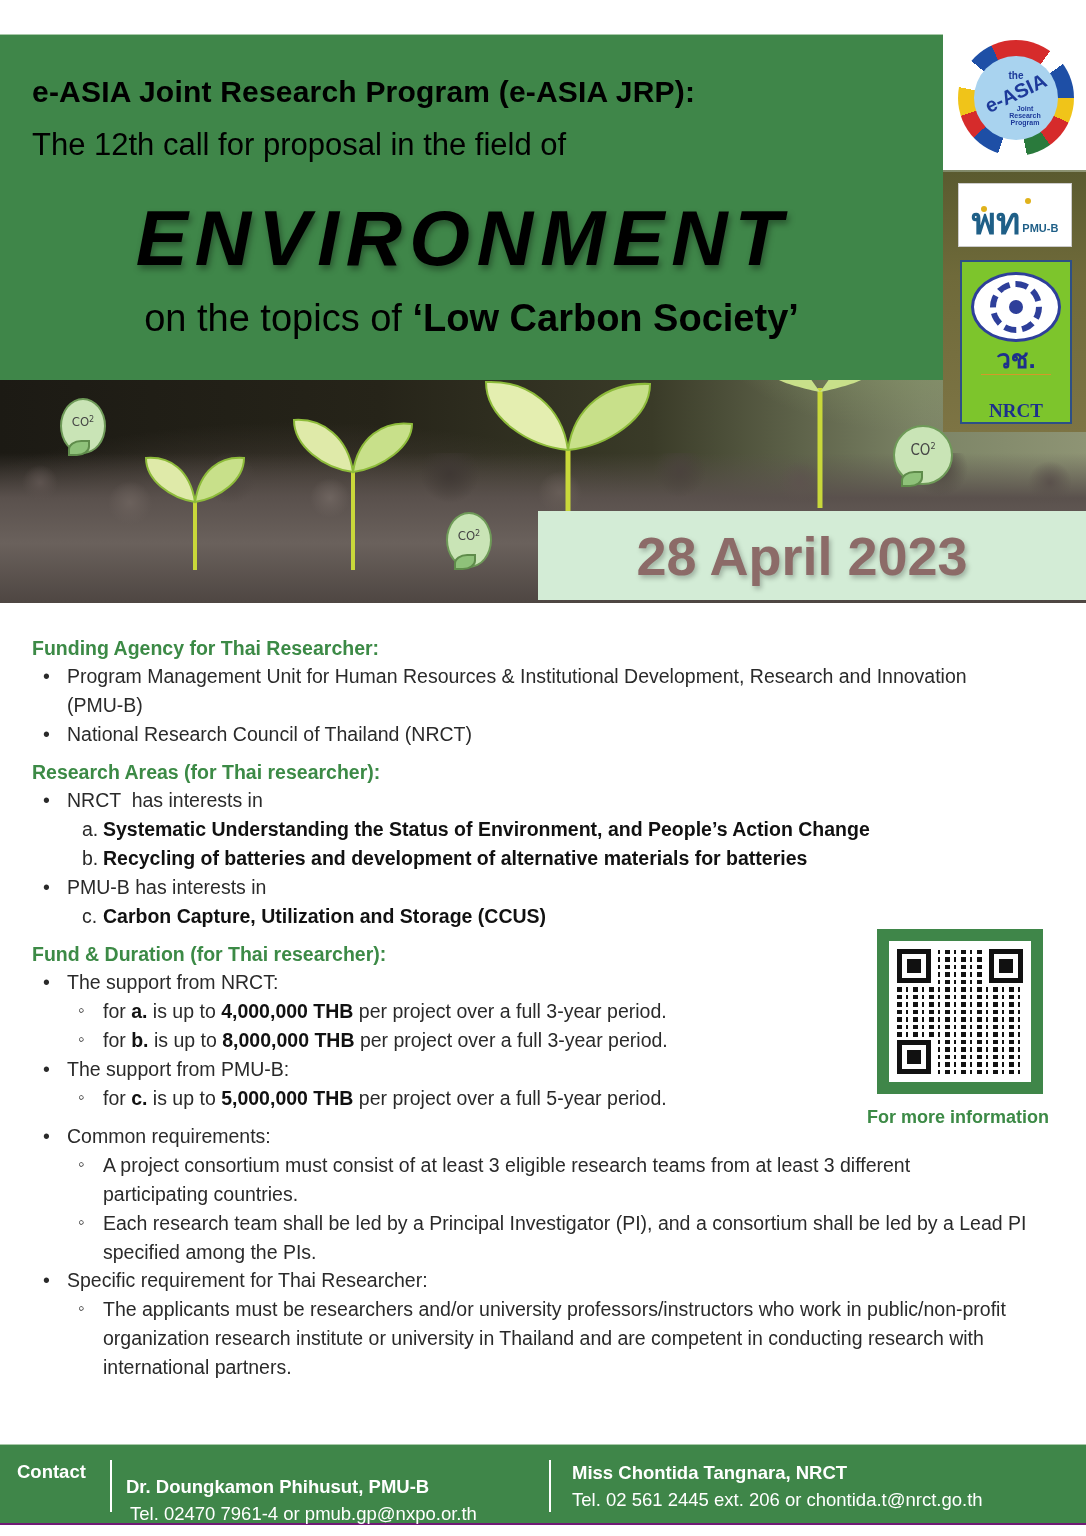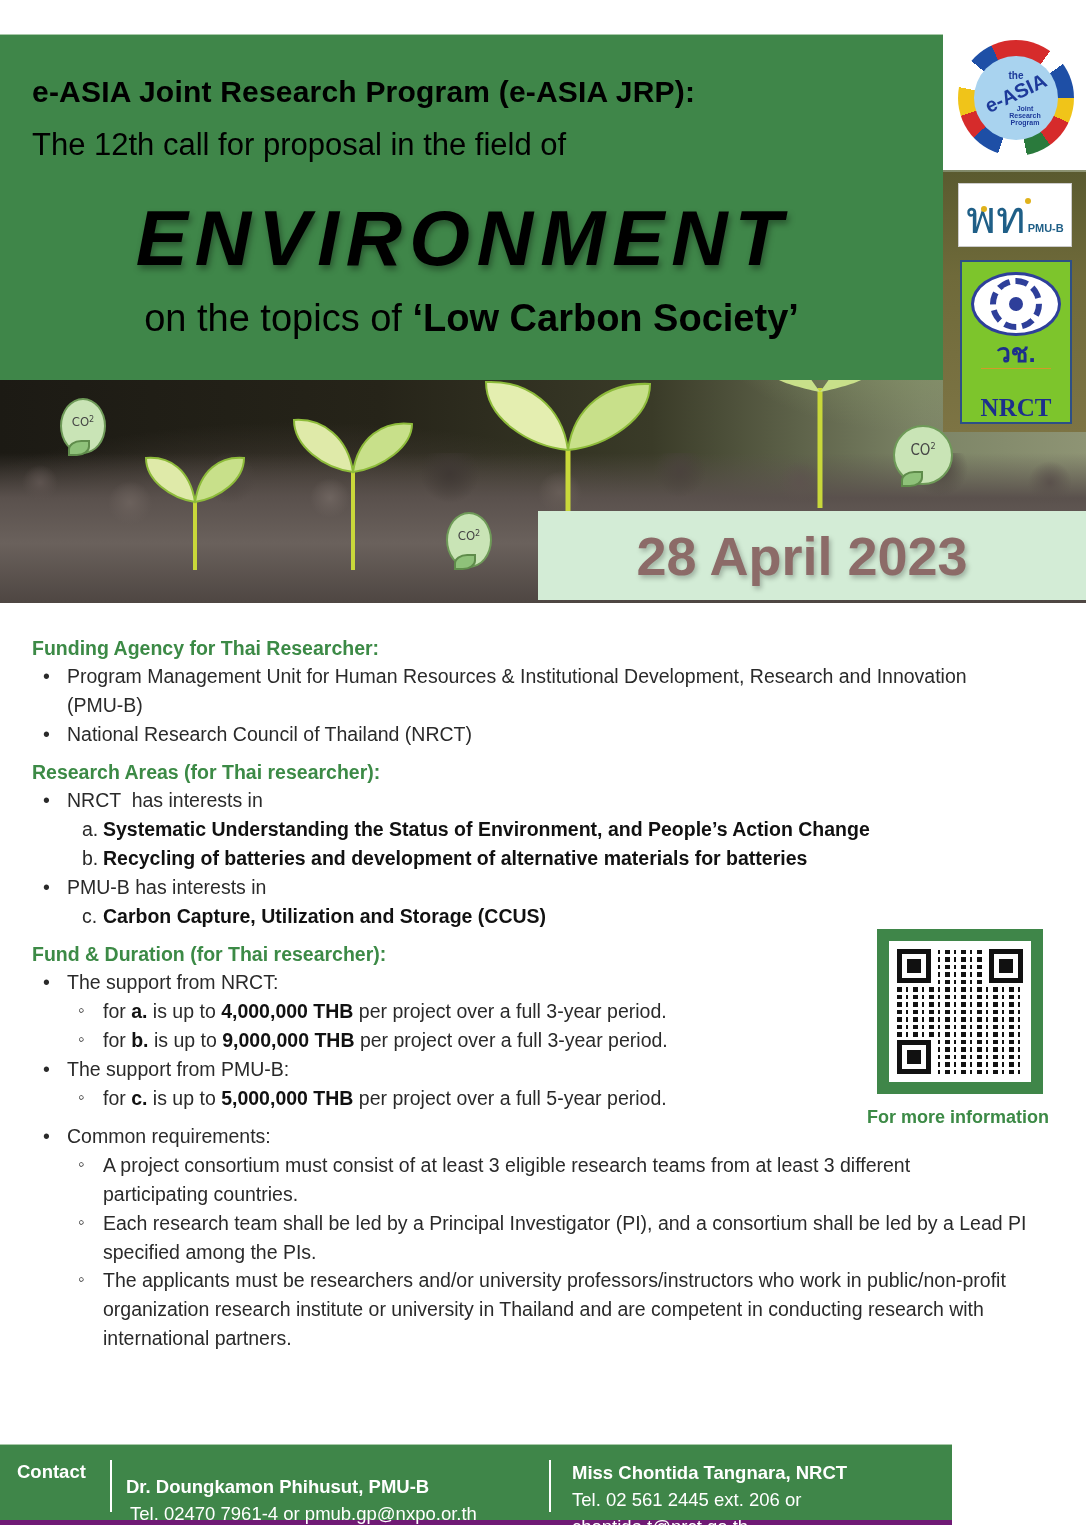--- a/index.html
+++ b/index.html
@@ -87,21 +87,21 @@
 
   .logo-panel {
     position: absolute; left: 943px; top: 172px; width: 143px; height: 260px;
     background: linear-gradient(180deg, #5a5a2f 0%, #6f6a3a 40%, #7d7444 100%);
   }
   .logo-pmub {
     position: absolute; left: 958px; top: 183px; width: 114px; height: 64px;
     background: #fff; border: 1px solid #ccc;
     display: flex; align-items: flex-end; justify-content: center; padding-bottom: 6px;
   }
-  .logo-pmub .w { font-size: 45px; font-weight: normal; color: #1f5f87; line-height: 1; }
+  .logo-pmub .w { font-size: 37px; font-weight: bold; color: #1f5f87; line-height: 1; }
   .logo-pmub .t { font-size: 11px; font-weight: bold; color: #1f5f87; margin-left: 2px; margin-bottom: 6px; }
   .logo-pmub .dot1 { position:absolute; left: 22px; top: 22px; width:6px; height:6px; border-radius:50%; background:#e0b21b; }
   .logo-pmub .dot2 { position:absolute; left: 66px; top: 14px; width:6px; height:6px; border-radius:50%; background:#e0b21b; }
 
   .logo-nrct {
     position: absolute; left: 960px; top: 260px; width: 112px; height: 164px;
     background: #7dc52c; border: 2px solid #2d4f86;
     display: flex; flex-direction: column; align-items: center;
   }
   .logo-nrct .seal {
@@ -112,21 +112,21 @@
   .logo-nrct .seal .wheel {
     width: 52px; height: 52px; border-radius: 50%;
     border: 6px dashed #2e3f9a; position: relative;
   }
   .logo-nrct .seal .wheel::after {
     content: ""; position: absolute; left: 13px; top: 13px; width: 14px; height: 14px;
     border-radius: 50%; background: #2e3f9a;
   }
   .logo-nrct .th { margin-top: 4px; font-size: 26px; font-weight: bold; color: #1d2f8c; line-height: 1; }
   .logo-nrct .rule { width: 70px; height: 1px; background: #d39a2a; margin: 2px 0; }
-  .logo-nrct .en { font-family: "Liberation Serif", serif; font-weight: bold; font-size: 25px; color: #1d2f8c; margin-top: 23px; }
+  .logo-nrct .en { font-family: "Liberation Serif", serif; font-weight: bold; font-size: 19px; color: #1d2f8c; margin-top: 23px; }
 
   .date-box {
     position: absolute; left: 538px; top: 511px; width: 548px; height: 89px;
     background: #d3ecd6;
     display: flex; align-items: center; justify-content: center;
   }
   .date-box span {
     font-size: 54px; font-weight: bold; color: #8c6b68;
     text-shadow: 2px 3px 5px rgba(0,0,0,0.25); margin-left: -20px;
   }
@@ -170,23 +170,23 @@
   .qr .finder::after {
     content: ""; position: absolute; left: 5px; top: 5px; width: 14px; height: 14px; background: #111;
   }
   .qr-caption {
     position: absolute; left: 850px; top: 1107px; width: 216px; text-align: center;
     font-size: 18px; font-weight: bold; color: #3c8a46;
   }
 
   
   .footer {
-    position: absolute; left: 0; top: 1444px; width: 952px; height: 81px;
+    position: absolute; left: 0; top: 1444px; width: 1086px; height: 81px;
     background: #3f8649; color: #fff; font-size: 18.5px;
-    border-top: 1px solid #a8c9a9; border-bottom: 5px solid #701a75;
+    border-top: 1px solid #a8c9a9; border-bottom: 2px solid #701a75;
   }
   .footer .lbl { position: absolute; left: 17px; top: 16px; font-weight: bold; }
   .footer .div1 { position: absolute; left: 110px; top: 15px; width: 2px; height: 52px; background: #fff; }
   .footer .div2 { position: absolute; left: 549px; top: 15px; width: 2px; height: 52px; background: #fff; }
   .footer .c1 { position: absolute; left: 126px; top: 14px; line-height: 27px; margin-top: 14px; }
   .footer .c2 { position: absolute; left: 572px; top: 14px; line-height: 27px; }
   .footer .name { font-weight: bold; }
   .footer .tel { padding-left: 4px; }
   .footer .c2 .tel { padding-left: 0; }
 </style>
@@ -287,29 +287,30 @@
     <div class="sub"><span class="lbl">a.</span><b class="k">Systematic Understanding the Status of Environment, and People’s Action Change</b></div>
     <div class="sub"><span class="lbl">b.</span><b class="k">Recycling of batteries and development of alternative materials for batteries</b></div>
     <div class="b1">PMU-B has interests in</div>
     <div class="sub"><span class="lbl">c.</span><b class="k">Carbon Capture, Utilization and Storage (CCUS)</b></div>
   </div>
 
   <div class="sec">
     <h3>Fund &amp; Duration (for Thai researcher):</h3>
     <div class="b1">The support from NRCT:</div>
     <div class="b2"><span>for </span><b class="k">a.</b><span> is up to </span><b class="k">4,000,000 THB</b><span> per project over a full 3-year period.</span></div>
-    <div class="b2"><span>for </span><b class="k">b.</b><span> is up to </span><b class="k">9,000,000 THB</b><span> per project over a full 3-year period.</span></div>
+    <div class="b2"><span>for </span><b class="k">b.</b><span> is up to </span><b class="k">8,000,000 THB</b><span> per project over a full 3-year period.</span></div>
     <div class="b1">The support from PMU-B:</div>
     <div class="b2"><span>for </span><b class="k">c.</b><span> is up to </span><b class="k">5,000,000 THB</b><span> per project over a full 5-year period.</span></div>
   </div>
 
   <div class="sec">
     <div class="b1">Common requirements:</div>
     <div class="b2" style="width:940px">A project consortium must consist of at least 3 eligible research teams from at least 3 different participating countries.</div>
     <div class="b2 wide">Each research team shall be led by a Principal Investigator (PI), and a consortium shall be led by a Lead PI specified among the PIs.</div>
+    <div class="b1">Specific requirement for Thai Researcher:</div>
     <div class="b2 wide">The applicants must be researchers and/or university professors/instructors who work in public/non-profit organization research institute or university in Thailand and are competent in conducting research with international partners.</div>
   </div>
 </div>
 
 <div class="qr-wrap">
   <div class="qr">
     <div class="grid"></div>
     <div class="finder" style="left:8px;top:8px"></div>
     <div class="finder" style="right:8px;top:8px"></div>
     <div class="finder" style="left:8px;bottom:8px"></div>

